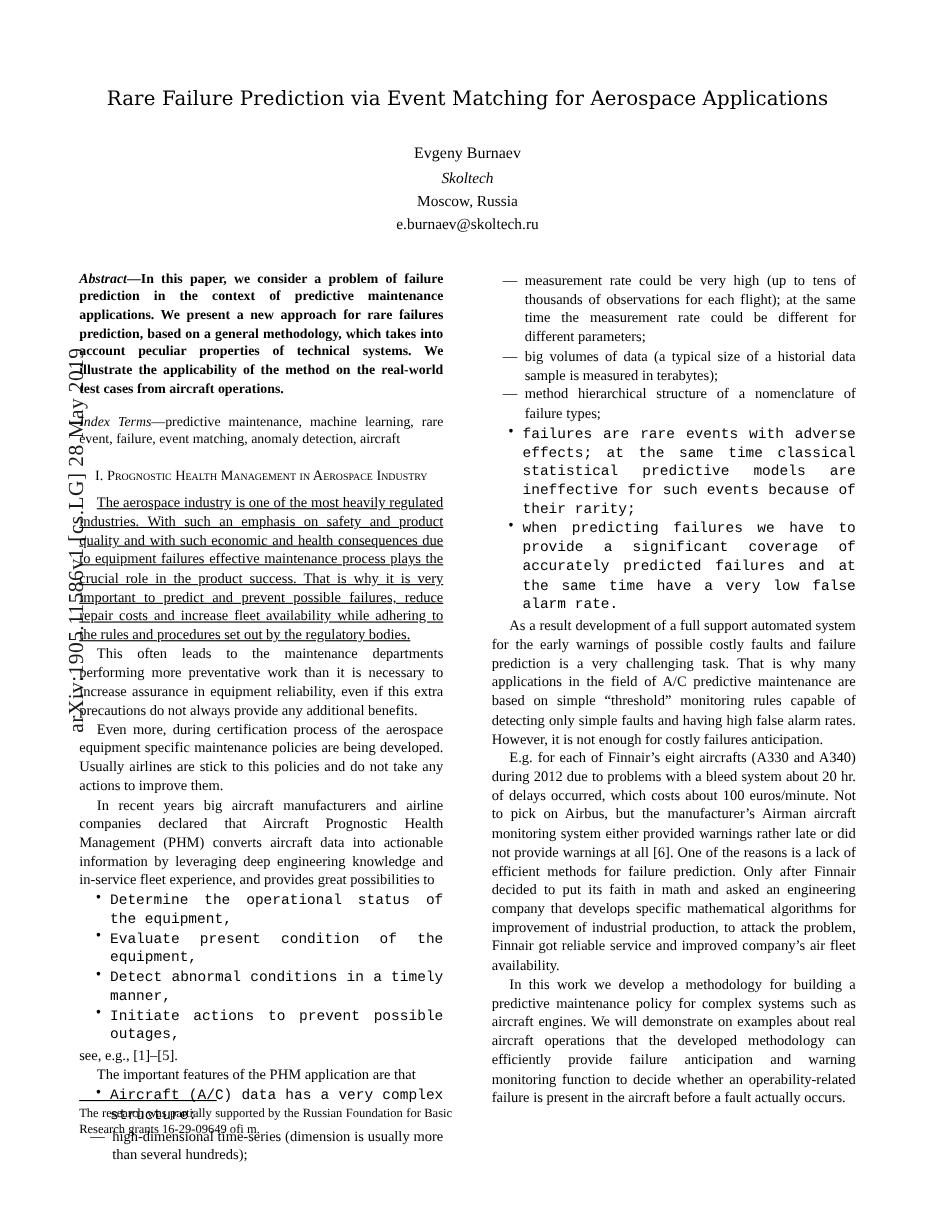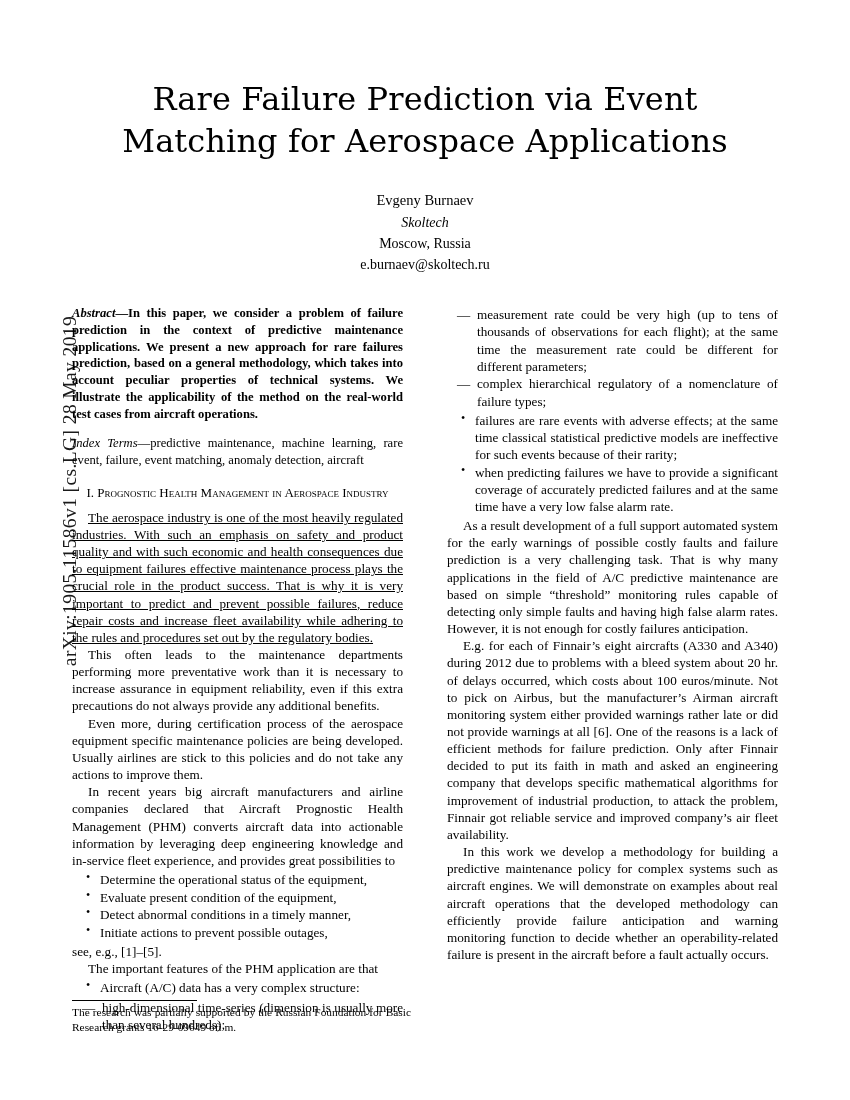--- a/index.html
+++ b/index.html
@@ -37,21 +37,21 @@
     white-space: nowrap;
   }
   .content {
     position: absolute;
     left: 72px;
     top: 60px;
     width: 706px;
   }
   .title {
     font-family: "DejaVu Serif", serif;
-    font-size: 32px;
+    font-size: 18px;
     line-height: 1.32;
     text-align: center;
     font-weight: normal;
     margin: 18px 0 0 0;
     letter-spacing: 0.1px;
   }
   .authors {
     text-align: center;
     margin-top: 28px;
     font-size: 14.5px;
@@ -106,20 +106,21 @@
   ul.bul {
     margin: 2px 0 2px 0;
     padding-left: 26px;
     list-style: none;
   }
   ul.bul > li {
     position: relative;
     text-align: justify;
     margin: 0 0 0.5px 0;
     padding-left: 2px;
+    font-family: Liberation Mono, monospace;
   }
   ul.bul > li::before {
     content: "•";
     position: absolute;
     left: -12px;
     top: -1px;
     font-size: 12px;
   }
   ul.dash {
     margin: 1px 0 1px 0;
@@ -205,21 +206,22 @@
         <ul class="dash">
           <li>high-dimensional time-series (dimension is usually more than several hundreds);</li>
         </ul>
 
       </div>
 
       <div class="col">
 
         <ul class="dash">
           <li>measurement rate could be very high (up to tens of thousands of observations for each flight); at the same time the measurement rate could be different for different parameters;</li>
-          <li>complex hierarchical regulatory of a nomenclature of failure types;</li>
+          <li>big volumes of data (a typical size of a historial data sample is measured in terabytes);</li>
+          <li>method hierarchical structure of a nomenclature of failure types;</li>
         </ul>
 
         <ul class="bul">
           <li>failures are rare events with adverse effects; at the same time classical statistical predictive models are ineffective for such events because of their rarity;</li>
           <li>when predicting failures we have to provide a significant coverage of accurately predicted failures and at the same time have a very low false alarm rate.</li>
         </ul>
 
         <p class="para">As a result development of a full support automated system for the early warnings of possible costly faults and failure prediction is a very challenging task. That is why many applications in the field of A/C predictive maintenance are based on simple “threshold” monitoring rules capable of detecting only simple faults and having high false alarm rates. However, it is not enough for costly failures anticipation.</p>
         <p class="para">E.g. for each of Finnair’s eight aircrafts (A330 and A340) during 2012 due to problems with a bleed system about 20 hr. of delays occurred, which costs about 100 euros/minute. Not to pick on Airbus, but the manufacturer’s Airman aircraft monitoring system either provided warnings rather late or did not provide warnings at all [6]. One of the reasons is a lack of efficient methods for failure prediction. Only after Finnair decided to put its faith in math and asked an engineering company that develops specific mathematical algorithms for improvement of industrial production, to attack the problem, Finnair got reliable service and improved company’s air fleet availability.</p>
         <p class="para">In this work we develop a methodology for building a predictive maintenance policy for complex systems such as aircraft engines. We will demonstrate on examples about real aircraft operations that the developed methodology can efficiently provide failure anticipation and warning monitoring function to decide whether an operability-related failure is present in the aircraft before a fault actually occurs.</p>

